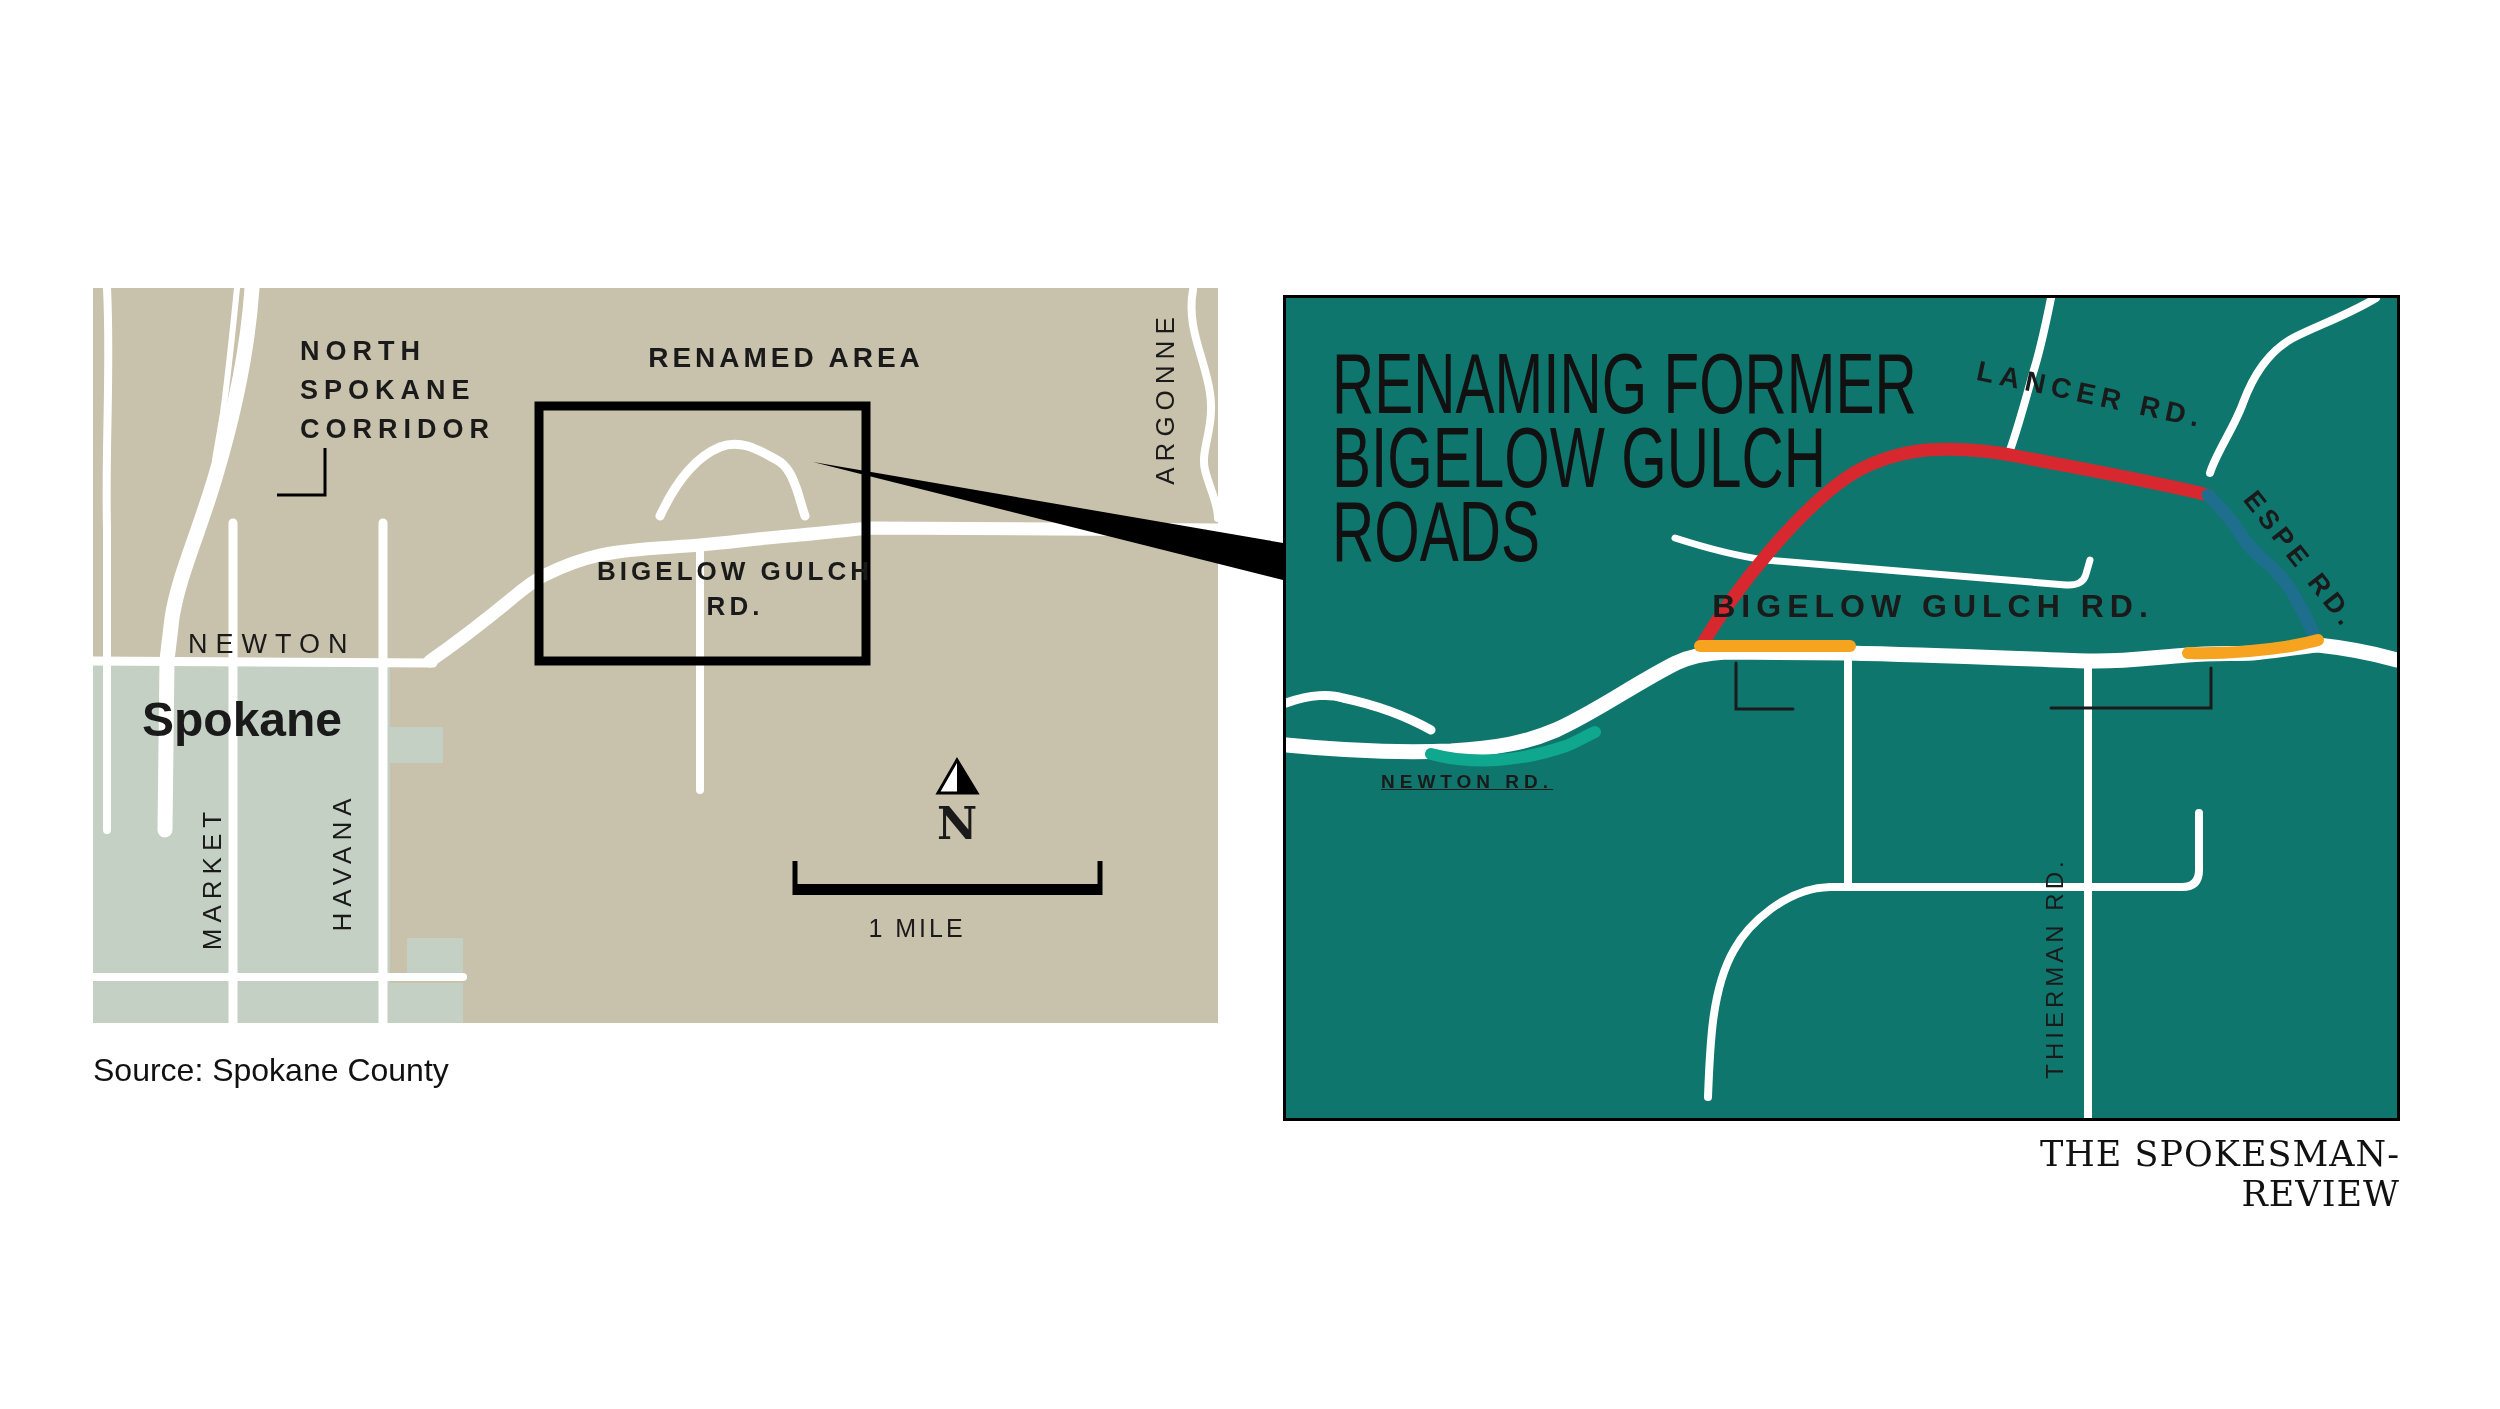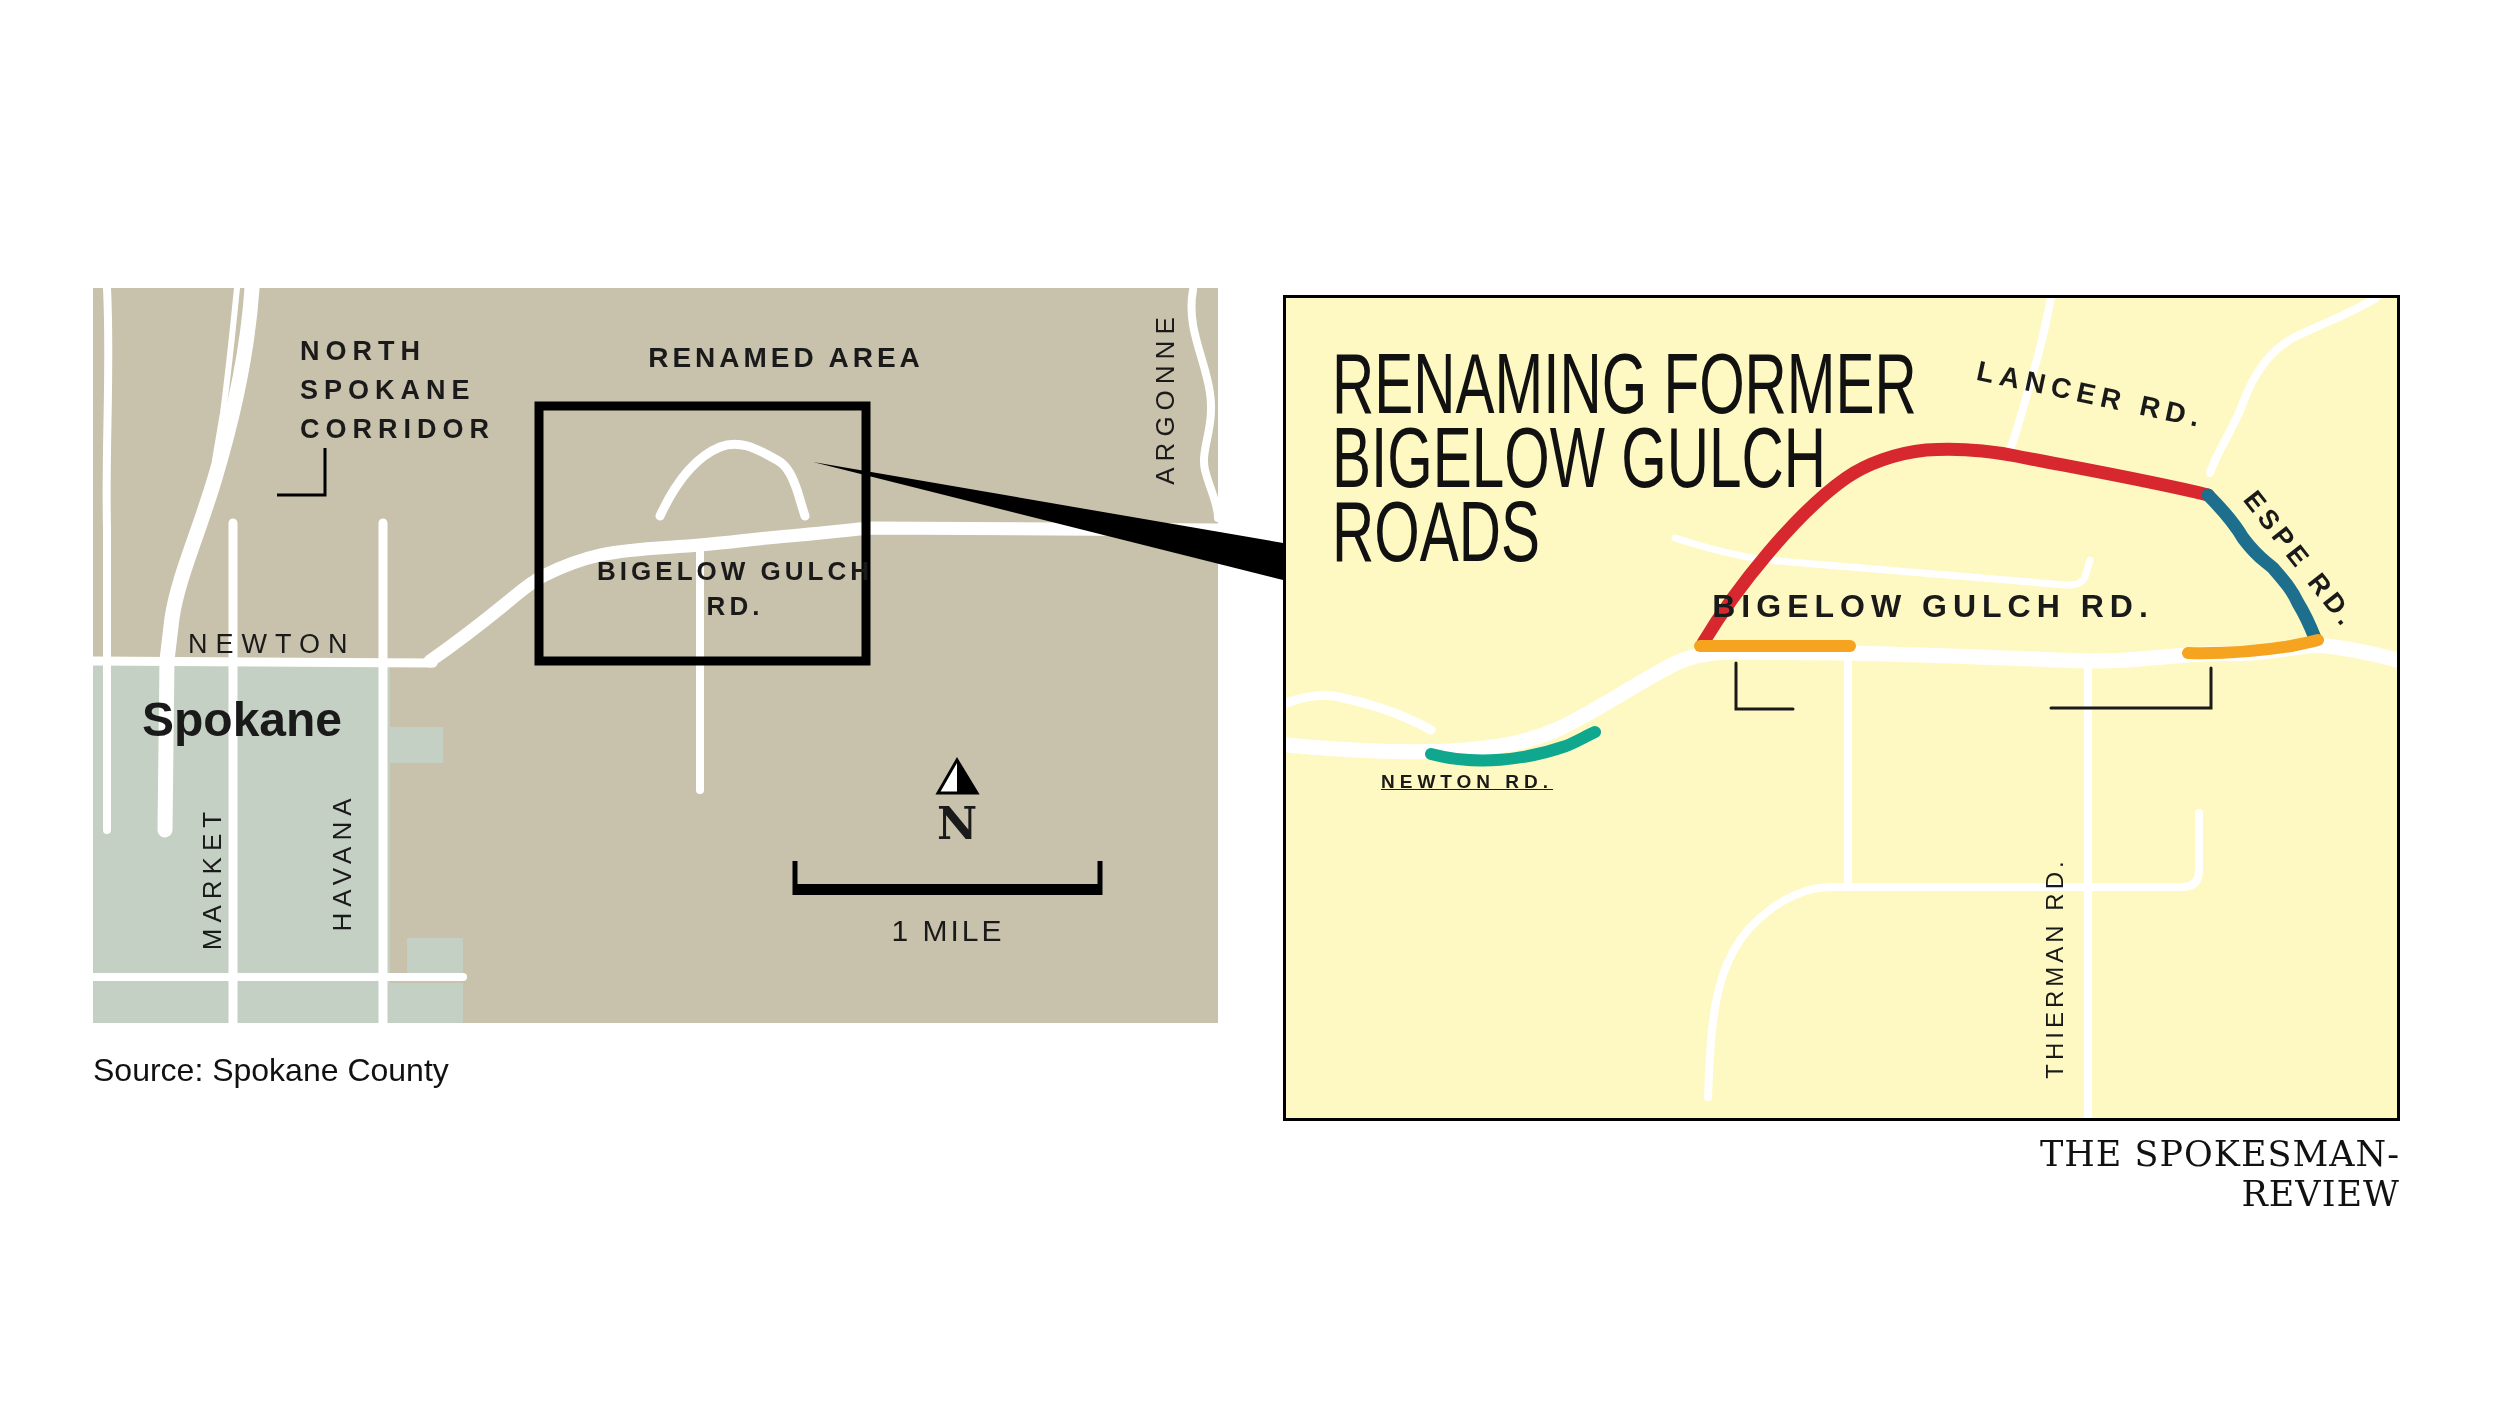--- a/index.html
+++ b/index.html
@@ -1,36 +1,36 @@
 <!DOCTYPE html>
 <html><head>
 <meta charset="utf-8">
 <style>
   html,body{margin:0;padding:0;background:#fff;}
   .stage{position:relative;width:2500px;height:1409px;background:#fff;overflow:hidden;
          font-family:"Liberation Sans",sans-serif;color:#1a1a1a;}
   .abs{position:absolute;}
   
   .left-map{left:93px;top:288px;width:1125px;height:735px;background:#c8c2ac;}
-  .right-map{left:1283px;top:295px;width:1117px;height:826px;background:#fef9c3;
+  .right-map{left:1283px;top:295px;width:1117px;height:826px;background:#0f766e;
              border:3px solid #000;box-sizing:border-box;}
   svg.layer{position:absolute;left:0;top:0;}
   .lbl{position:absolute;white-space:nowrap;color:#1a1a1a;}
   .ctr{transform:translateX(-50%);text-align:center;}
   .rot{transform:translate(-50%,-50%) rotate(-90deg);transform-origin:center;}
   .nsc{left:207px;top:44px;font-size:27px;line-height:39px;font-weight:bold;letter-spacing:6px;}
   .detail-area{left:693px;top:54px;font-size:28px;font-weight:bold;letter-spacing:4px;}
   .bgr-box{left:642px;top:266px;font-size:26px;font-weight:bold;letter-spacing:4px;line-height:35px;}
   .francis{left:95px;top:341px;font-size:27px;letter-spacing:8px;}
   .spokane{left:49px;top:404px;font-size:48px;font-weight:bold;}
   .market{left:119px;top:590px;font-size:26px;letter-spacing:6px;}
   .havana{left:249px;top:574px;font-size:26px;letter-spacing:6px;}
   .argonne{left:1072px;top:110px;font-size:26px;letter-spacing:6px;}
   .north-n{left:864px;top:510px;font-family:"DejaVu Serif",serif;font-size:44px;font-weight:bold;}
-  .one-mile{left:855px;top:626px;font-size:30px;letter-spacing:3px;}
+  .one-mile{left:824px;top:626px;font-size:25px;letter-spacing:3px;}
   .source{left:93px;top:1052px;font-size:32px;color:#111;}
   
   .title{left:46px;top:48px;font-size:86px;line-height:74px;color:#111;
          transform:scaleX(0.68);transform-origin:left top;font-weight:400;}
   .lancer{left:805px;top:97px;transform:translate(-50%,-50%) rotate(12deg);
           font-size:28px;font-weight:bold;letter-spacing:6px;}
   .espe{left:1014px;top:262px;transform:translate(-50%,-50%) rotate(52deg);
         font-size:27px;font-weight:bold;letter-spacing:5px;}
   .bgr-big{left:647px;top:290px;font-size:32px;font-weight:bold;letter-spacing:6px;}
   .weile{left:642px;top:396px;font-size:24px;font-weight:bold;letter-spacing:4px;line-height:37px;}

